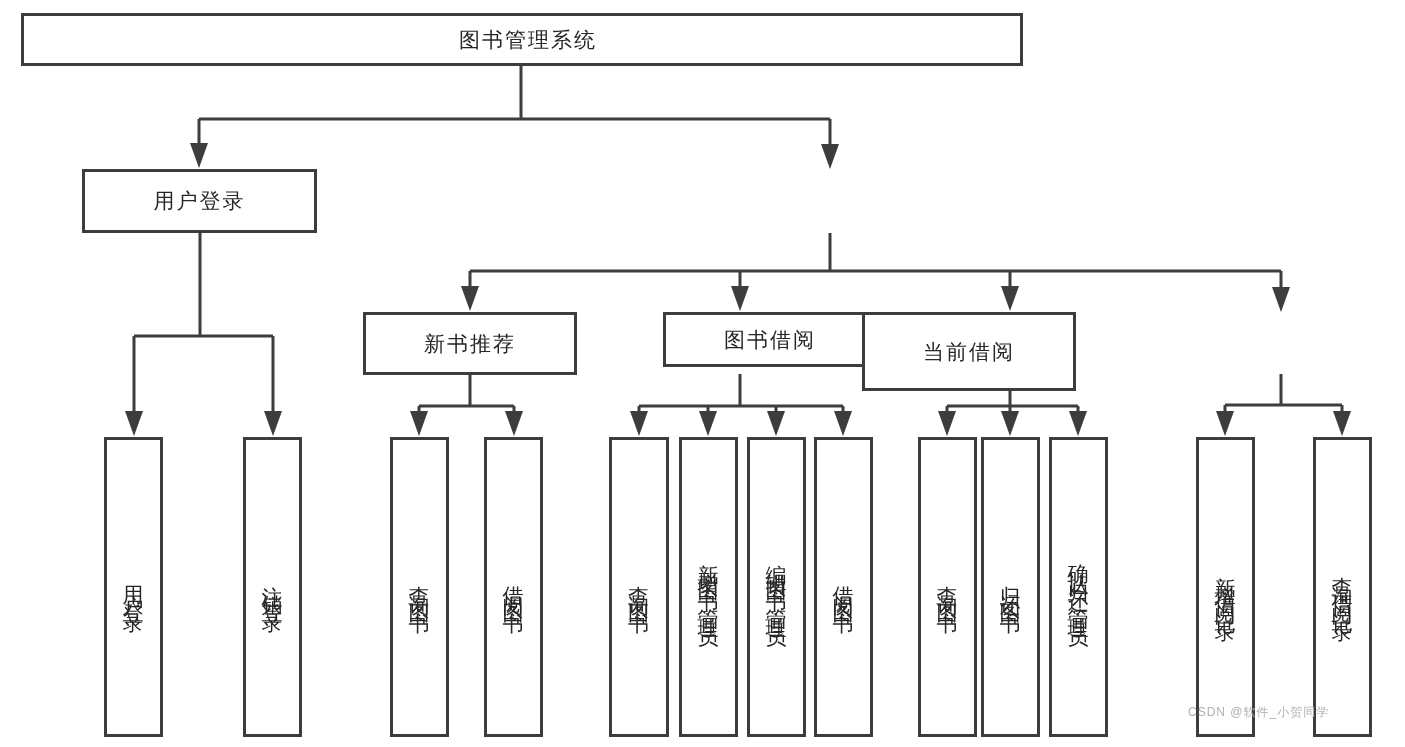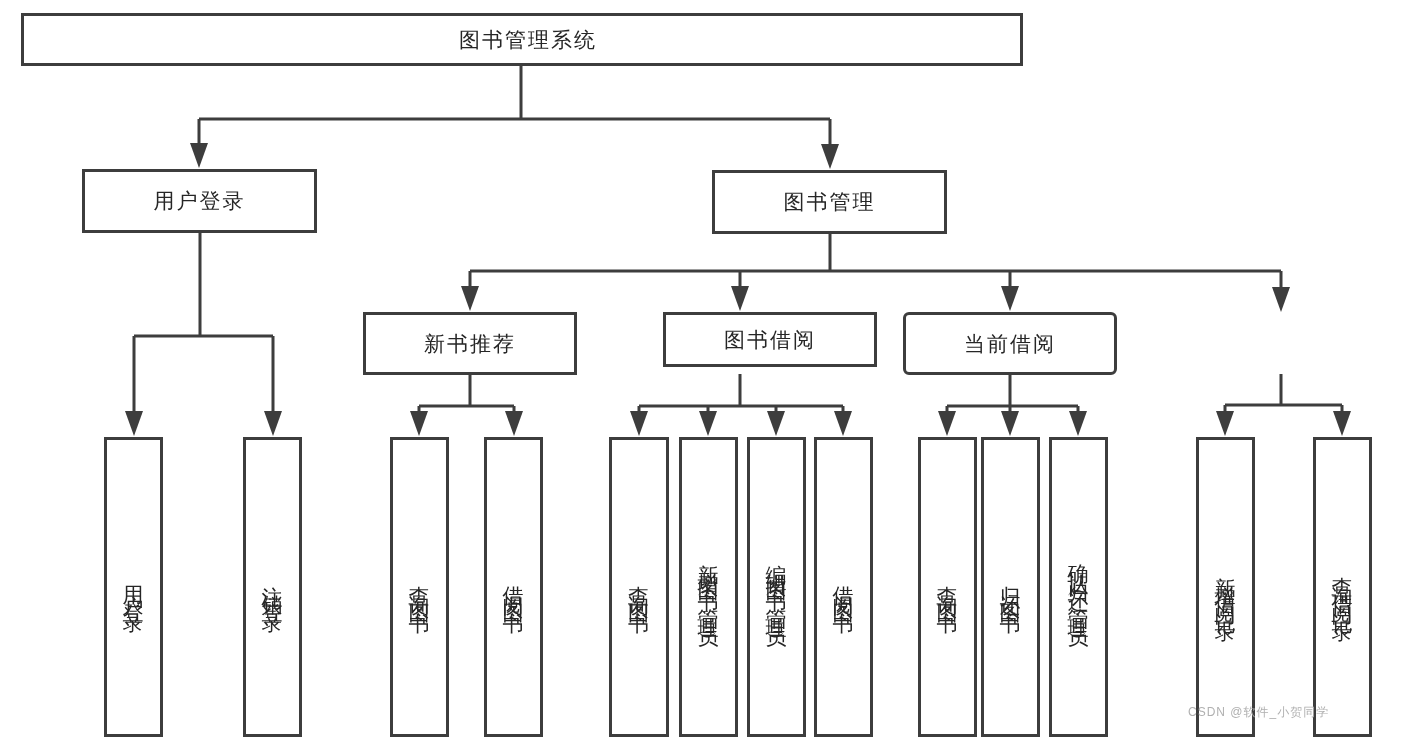--- a/index.html
+++ b/index.html
@@ -102,31 +102,28 @@
     </g>
   </svg>
 
   <div class="node" style="left:21px; top:13px; width:1002px; height:53px;padding-left:12px;">
     <span class="lbl">图书管理系统</span>
   </div>
 
   <div class="node" style="left:82px; top:169px; width:235px; height:64px;">
     <span class="lbl">用户登录</span>
   </div>
-  <div class="node" style="left:712px; top:170px; width:235px; height:64px;">
-    <span class="lbl">图书管理</span>
-  </div>
 
   <div class="node" style="left:363px; top:312px; width:214px; height:63px;font-family:Liberation Serif, serif;">
     <span class="lbl">新书推荐</span>
   </div>
   <div class="node" style="left:663px; top:312px; width:214px; height:55px;">
     <span class="lbl">图书借阅</span>
   </div>
-  <div class="node" style="left:903px; top:312px; width:214px; height:63px;border-radius:6px;">
+  <div class="node" style="left:862px; top:312px; width:214px; height:79px;">
     <span class="lbl">当前借阅</span>
   </div>
 
   <div class="node leaf" style="left:104px; top:437px; width:59px; height:300px;">
     <span class="lbl">用户登录</span>
   </div>
   <div class="node leaf" style="left:243px; top:437px; width:59px; height:300px;">
     <span class="lbl">注销登录</span>
   </div>
   <div class="node leaf" style="left:390px; top:437px; width:59px; height:300px;">

